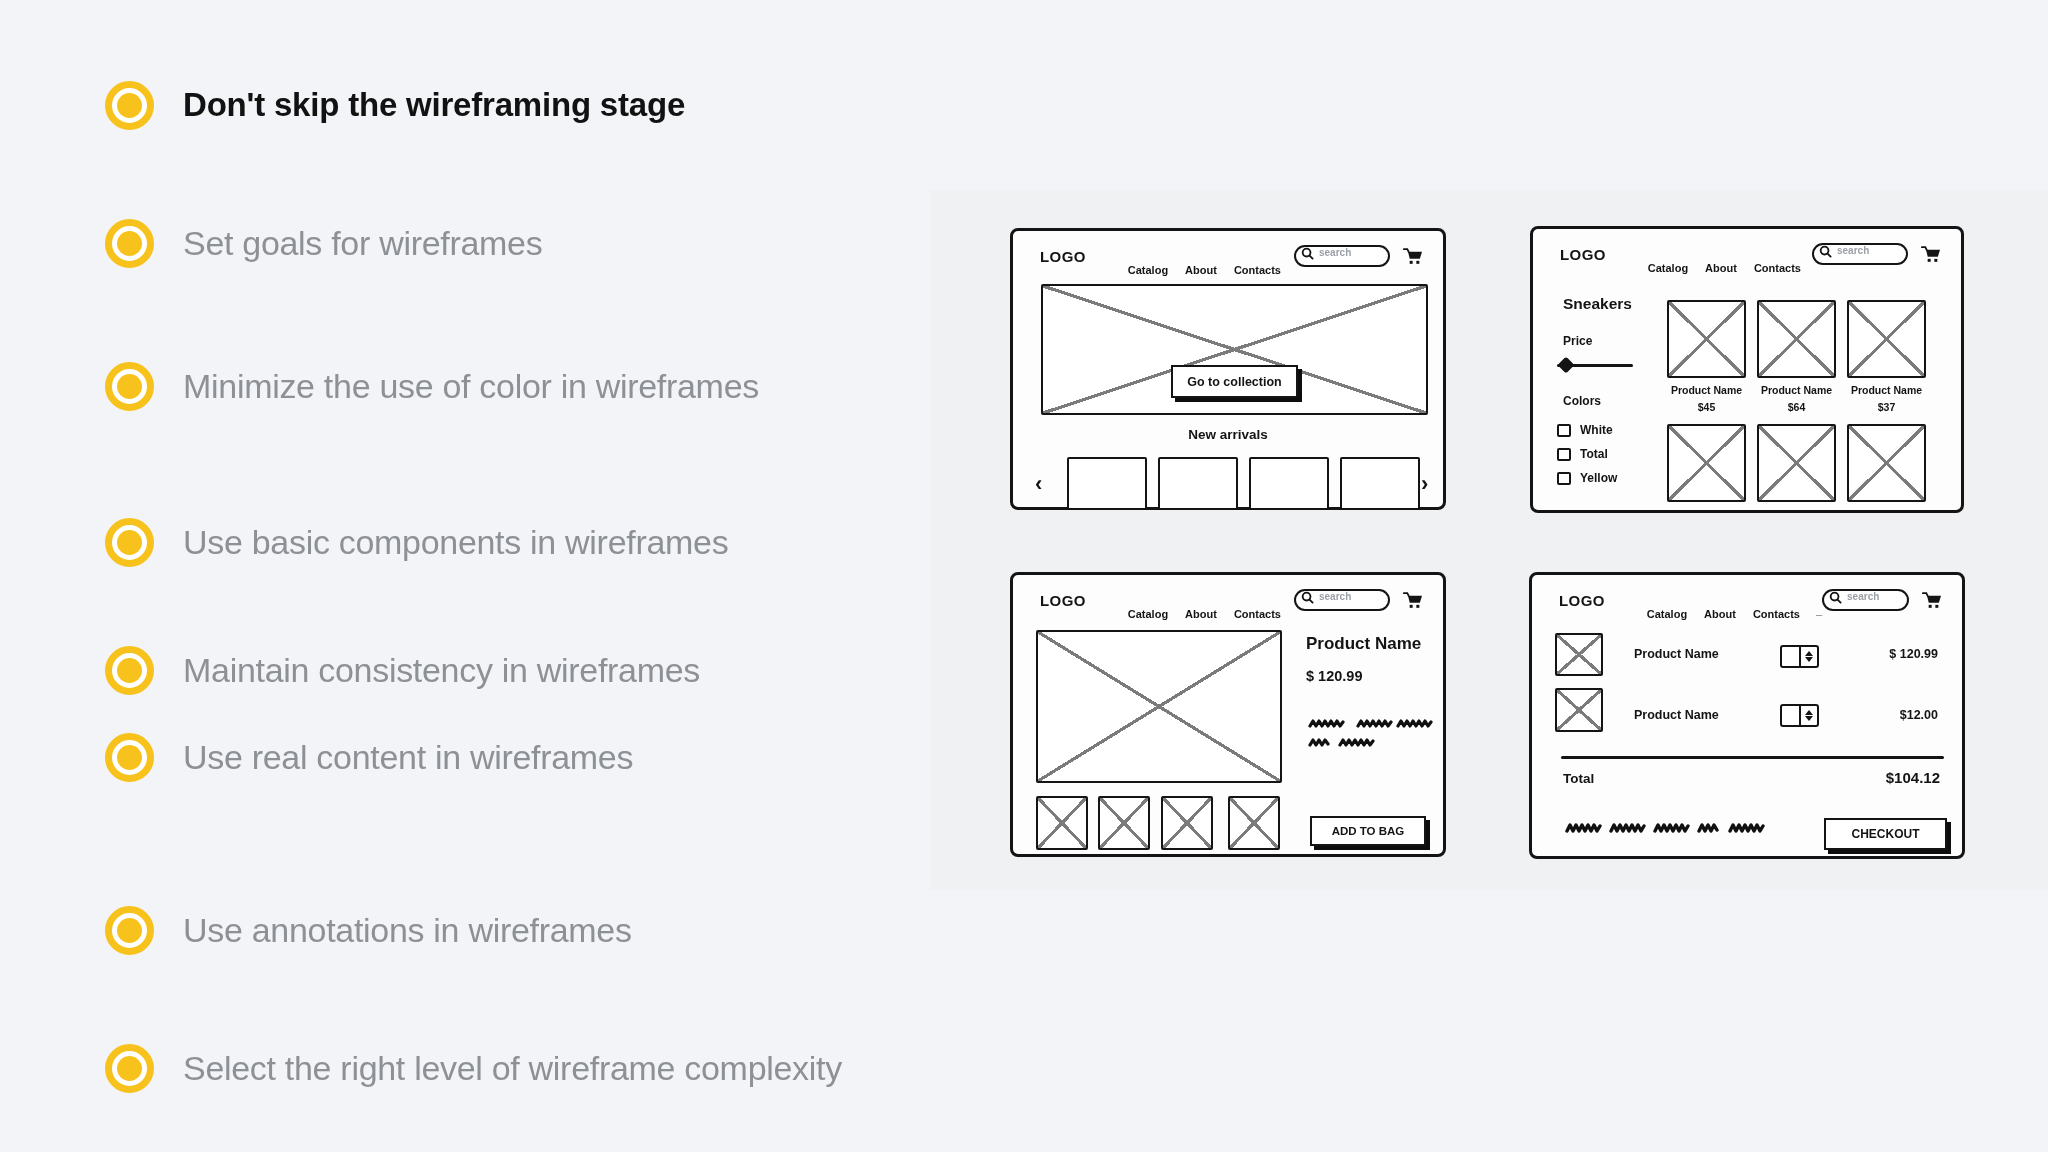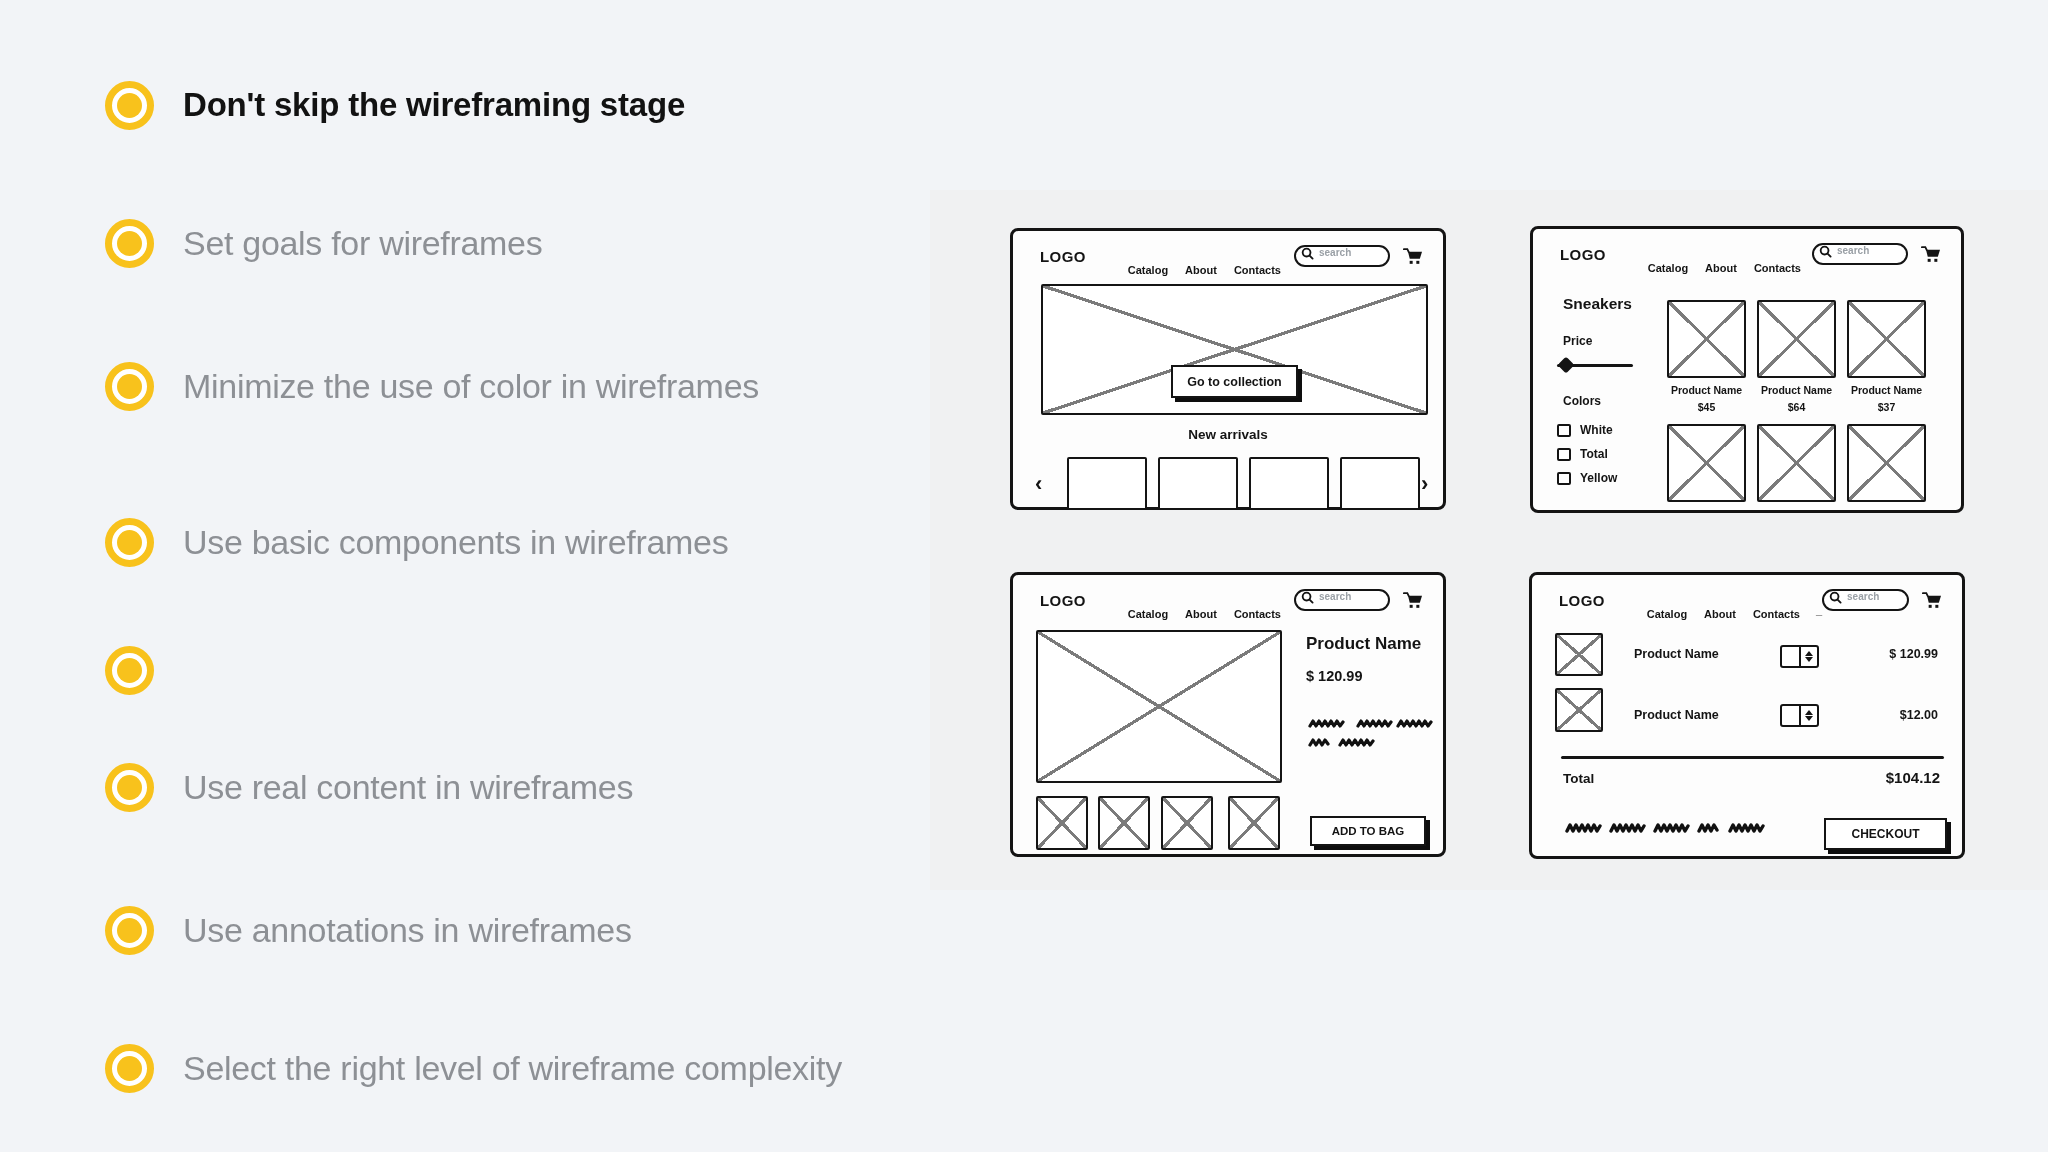--- a/index.html
+++ b/index.html
@@ -97,22 +97,23 @@
     <div class="check-row" style="top:517px">
       <span class="bullet">
           <span class="dot"></span>
         </span>
       <span class="check-label">Use basic components in wireframes</span>
     </div>
     <div class="check-row" style="top:645px">
       <span class="bullet">
           <span class="dot"></span>
         </span>
-    </div>
-    <div class="check-row" style="top:762px">
+      <span class="check-label">Maintain consistency in wireframes</span>
+    </div>
+    <div class="check-row" style="top:732px">
       <span class="bullet">
           <span class="dot"></span>
         </span>
       <span class="check-label">Use real content in wireframes</span>
     </div>
     <div class="check-row" style="top:905px">
       <span class="bullet">
           <span class="dot"></span>
         </span>
       <span class="check-label">Use annotations in wireframes</span>

